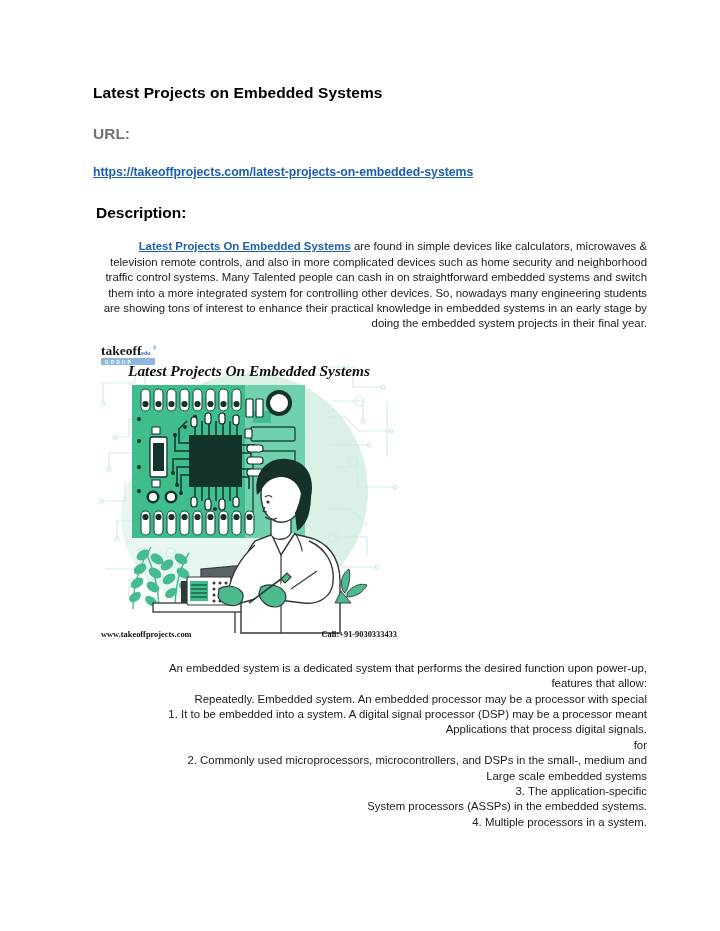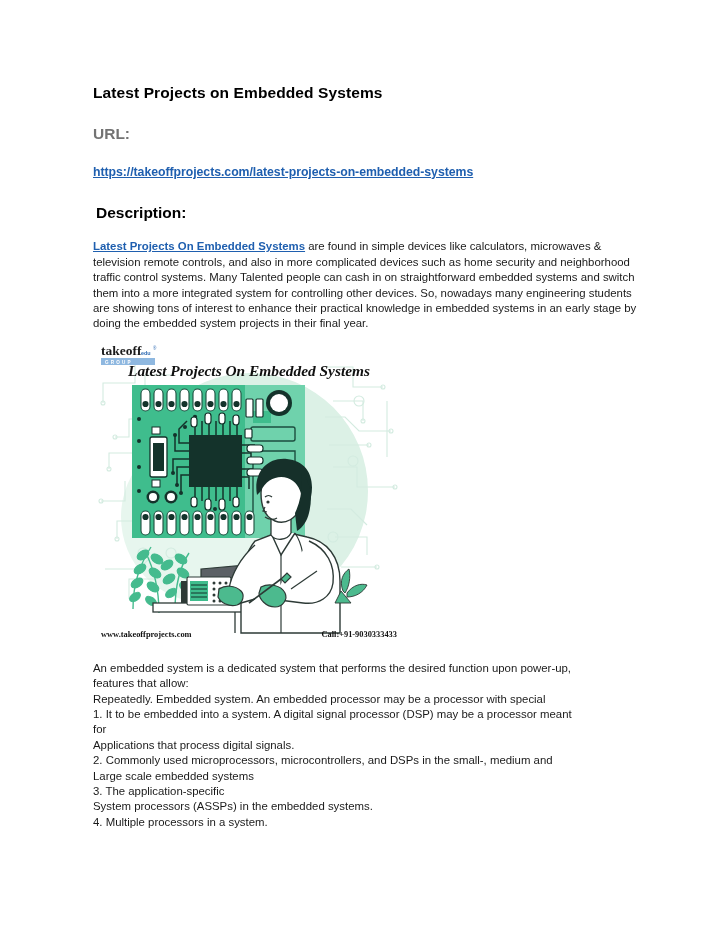--- a/index.html
+++ b/index.html
@@ -64,21 +64,21 @@
     margin: 0 0 17px 3px;
     color: #000;
   }
 
   
   p.body-text {
     font-size: 11.4px;
     line-height: 15.4px;
     margin: 0;
     color: #1a1a1a;
-    text-align: left;
+    text-align: right;
   }
   .inline-link {
     color: #1f5faf;
     font-weight: bold;
     text-decoration: underline;
   }
 
   
   .illustration {
     position: relative;
@@ -446,22 +446,22 @@
         <text x="6" y="296" font-family="Liberation Serif, serif" font-size="8.4" font-weight="bold" fill="#111111">www.takeoffprojects.com</text>
         <text x="302" y="296" text-anchor="end" font-family="Liberation Serif, serif" font-size="8.4" font-weight="bold" fill="#111111">Call:+91-9030333433</text>
       </svg>
     </div>
 
     <div class="bottom-text">
       <p class="body-text">An embedded system is a dedicated system that performs the desired function upon power-up,</p>
       <p class="body-text">features that allow:</p>
       <p class="body-text">Repeatedly. Embedded system. An embedded processor may be a processor with special</p>
       <p class="body-text">1. It to be embedded into a system. A digital signal processor (DSP) may be a processor meant</p>
+      <p class="body-text">Applications that process digital signals.</p>
       <p class="body-text">for</p>
-      <p class="body-text">Applications that process digital signals.</p>
       <p class="body-text">2. Commonly used microprocessors, microcontrollers, and DSPs in the small-, medium and</p>
       <p class="body-text">Large scale embedded systems</p>
       <p class="body-text">3. The application-specific</p>
       <p class="body-text">System processors (ASSPs) in the embedded systems.</p>
       <p class="body-text">4. Multiple processors in a system.</p>
     </div>
 
   </div>
 </div>
 

